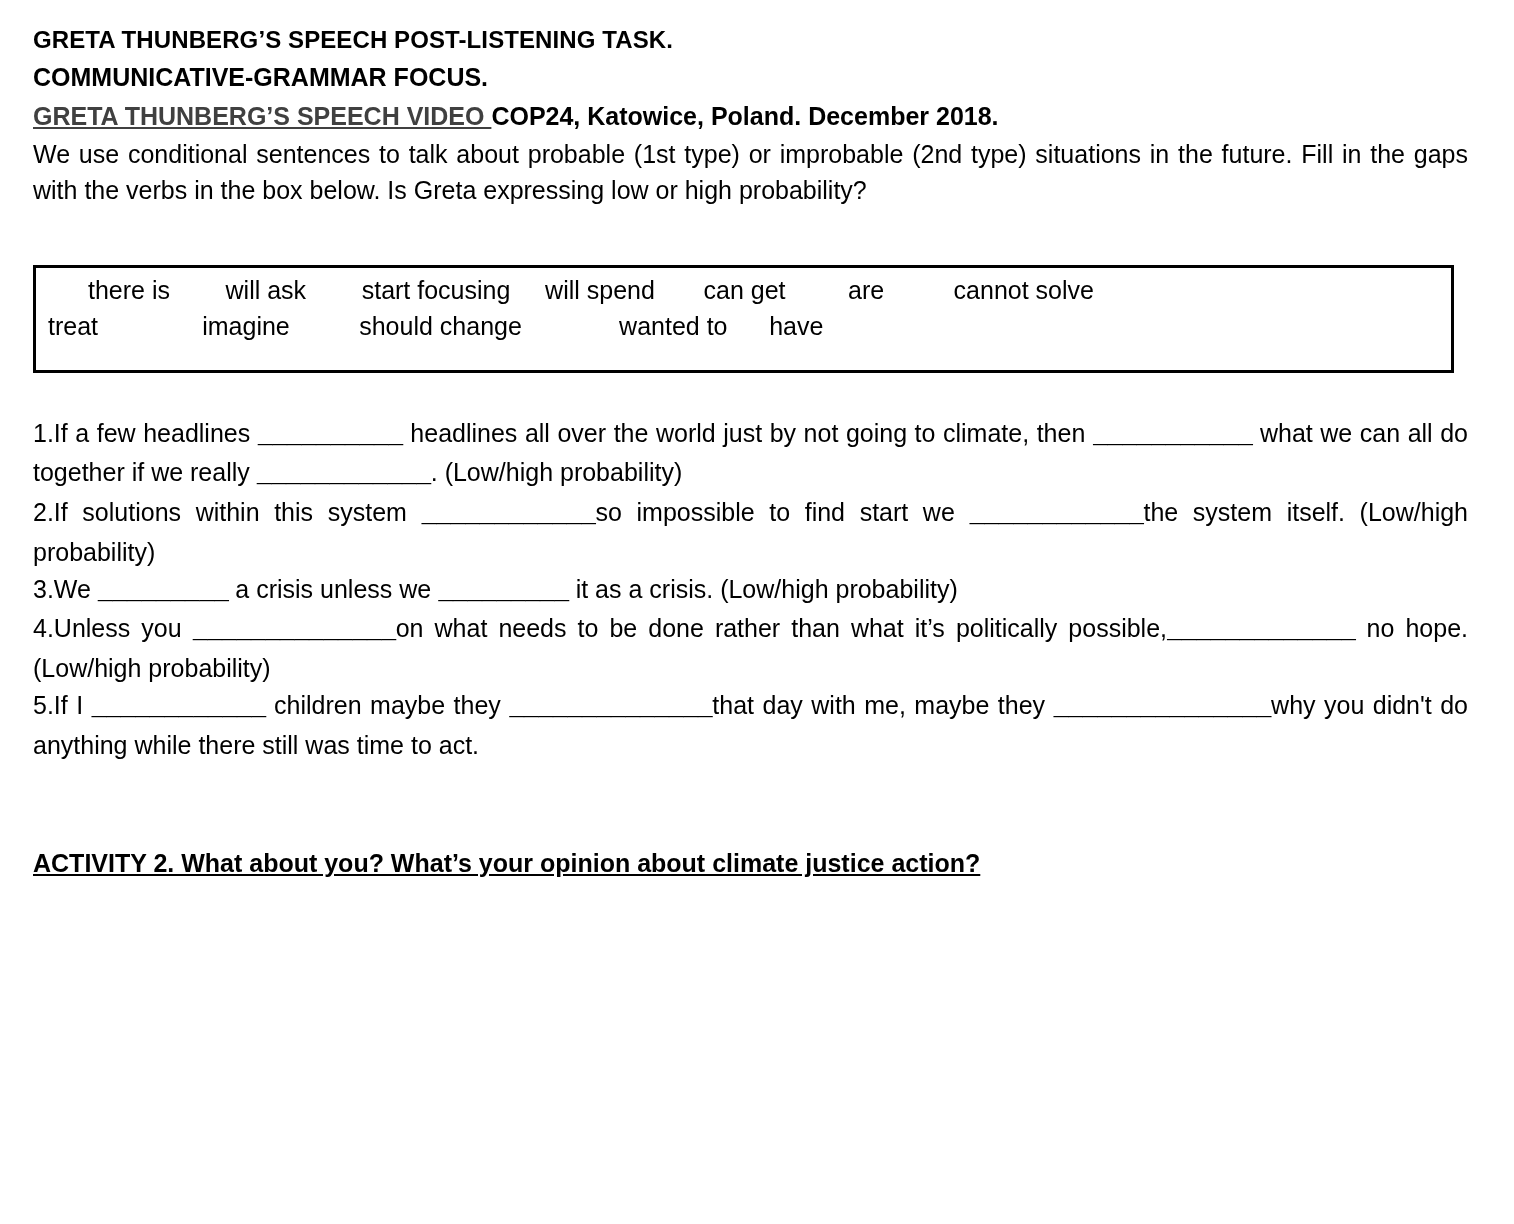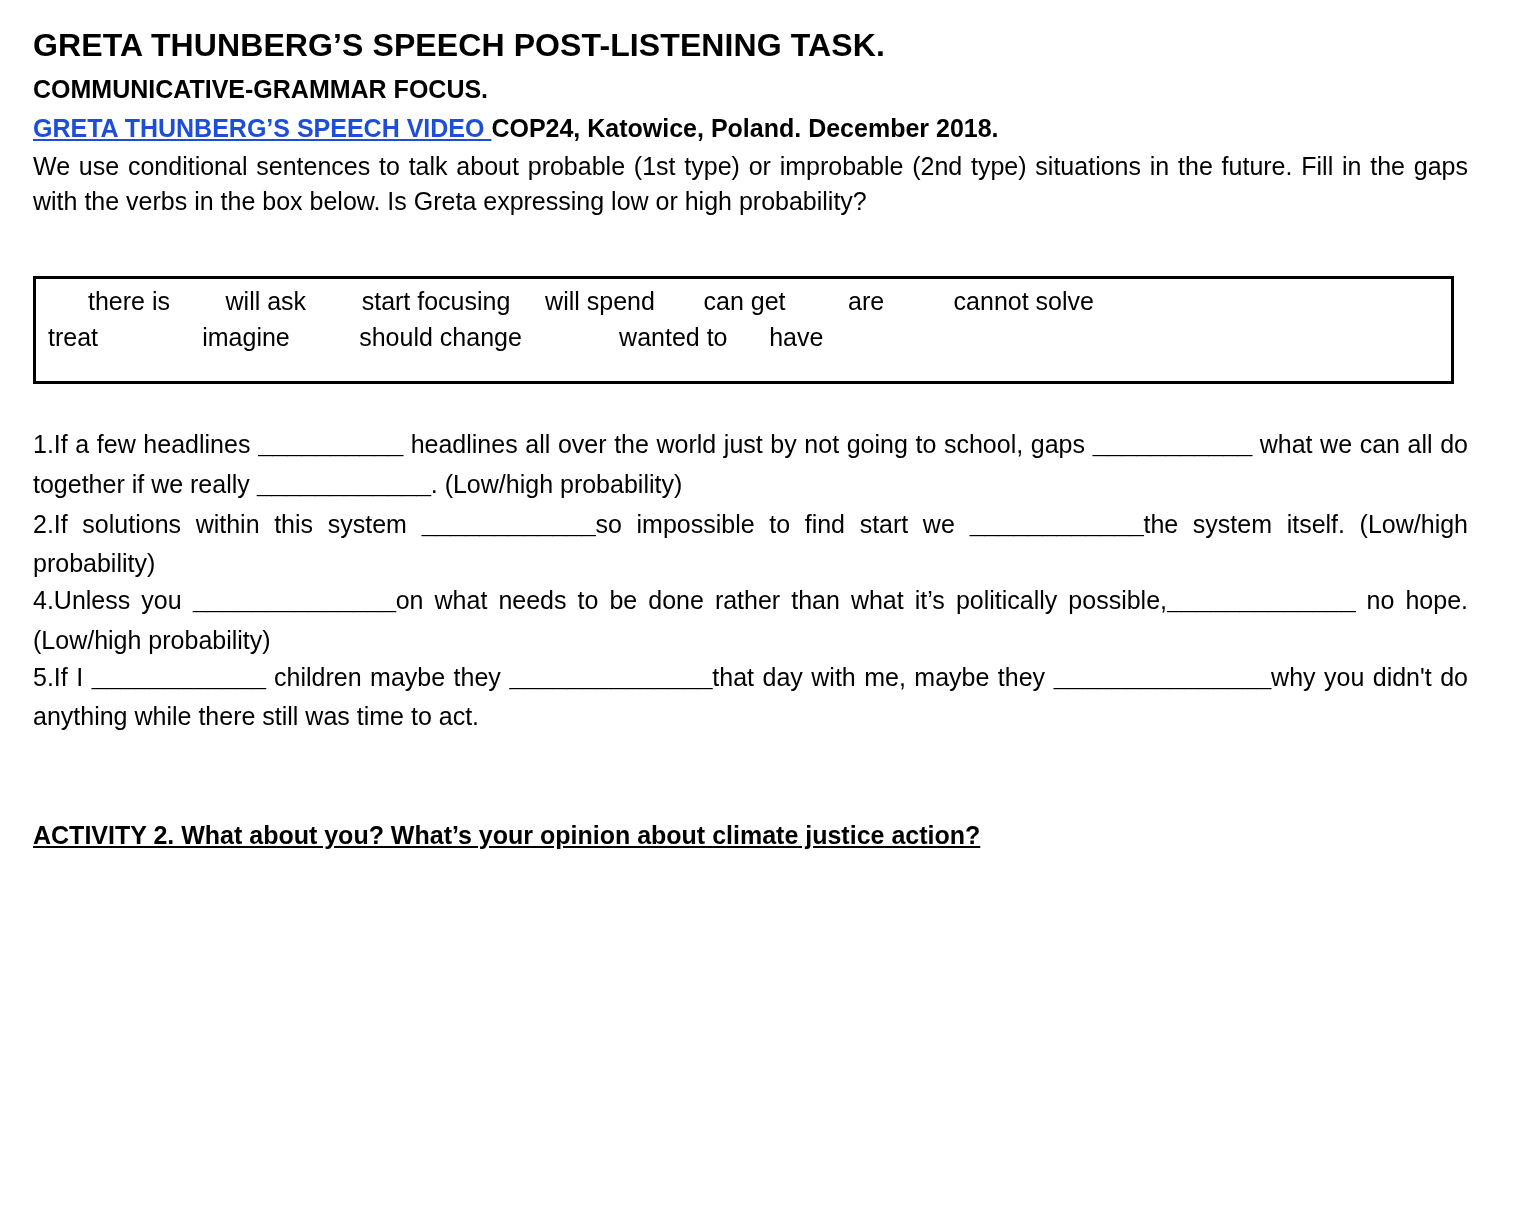--- a/index.html
+++ b/index.html
@@ -13,33 +13,33 @@
     font-family: "Liberation Sans", sans-serif;
     color: #000000;
     overflow: hidden;
   }
   .page {
     padding: 22px 46px 0 33px;
     box-sizing: border-box;
     width: 1514px;
   }
   .title-line {
-    font-size: 32px;
+    font-size: 24px;
     font-weight: bold;
     line-height: 1.46;
     letter-spacing: 0.1px;
   }
   .subtitle-line {
     font-size: 25px;
     font-weight: bold;
     line-height: 1.48;
     margin-top: 2px;
   }
   .video-link {
-    color: #1d4ed8;
+    color: #404040;
     text-decoration: underline;
     font-weight: bold;
     font-size: 25px;
     cursor: pointer;
   }
   .activity-head {
     font-size: 25px;
     font-weight: bold;
     line-height: 1.48;
     margin-top: 4px;
@@ -108,24 +108,25 @@
 
   <div class="intro">We use conditional sentences to talk about probable (1st type) or improbable (2nd type) situations in the future. Fill in the gaps with the verbs in the box below. Is Greta expressing low or high probability?</div>
 
   <div class="wordbox">
     <div class="wordbox-row r1">there is        will ask        start focusing     will spend       can get         are          cannot solve</div>
     <div class="wordbox-row r2">treat               imagine          should change              wanted to      have</div>
   </div>
 
   <div class="questions">
 
-    <div class="q"><span>1.</span><span>If a few headlines </span><span class="blank">__________</span><span> headlines all over the world just by not going to school, gaps </span><span class="blank">___________</span><span> what we can all do together if we really </span><span class="blank">____________</span><span>. (Low/high probability)</span></div>
+    <div class="q"><span>1.</span><span>If a few headlines </span><span class="blank">__________</span><span> headlines all over the world just by not going to climate, then </span><span class="blank">___________</span><span> what we can all do together if we really </span><span class="blank">____________</span><span>. (Low/high probability)</span></div>
 
     <div class="q"><span>2.</span><span>If solutions within this system </span><span class="blank">____________</span><span>so impossible to find start we </span><span class="blank">____________</span><span>the system itself. (Low/high probability)</span></div>
 
+    <div class="q nojust"><span>3.</span><span>We </span><span class="blank">_________</span><span> a crisis unless we </span><span class="blank">_________</span><span> it as a crisis. (Low/high probability)</span></div>
 
     <div class="q"><span>4.</span><span>Unless you </span><span class="blank">______________</span><span>on what needs to be done rather than what it’s politically possible,</span><span class="blank">_____________</span><span> no hope. (Low/high probability)</span></div>
 
     <div class="q"><span>5.</span><span>If I </span><span class="blank">____________</span><span> children maybe they </span><span class="blank">______________</span><span>that day with me, maybe they </span><span class="blank">_______________</span><span>why you didn't do anything while there still was time to act.</span></div>
 
   </div>
 
   <div class="activity2">ACTIVITY 2. What about you? What’s your opinion about climate justice action?</div>
 
 </div>

